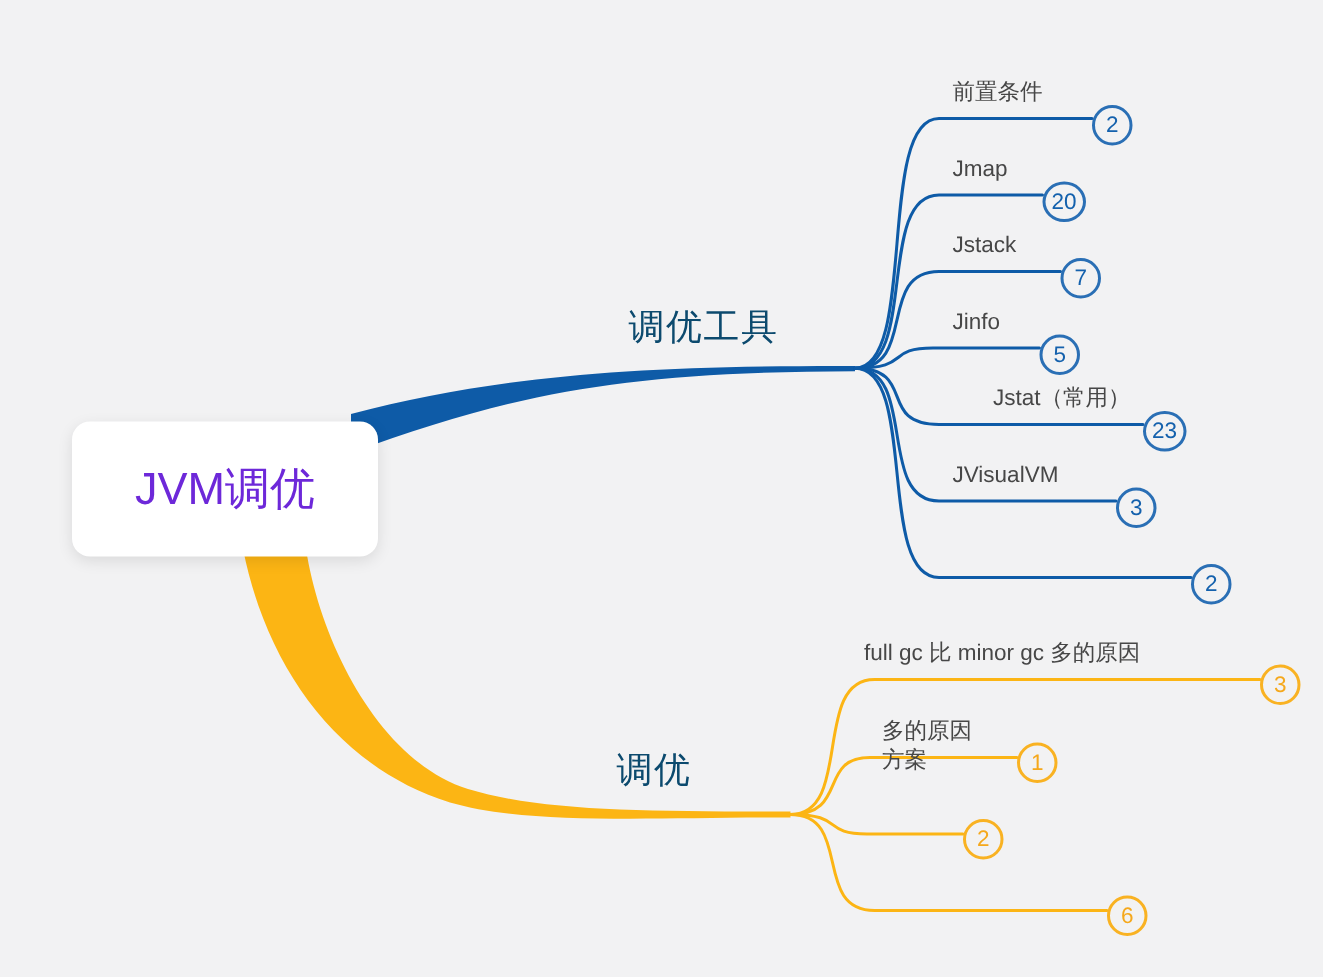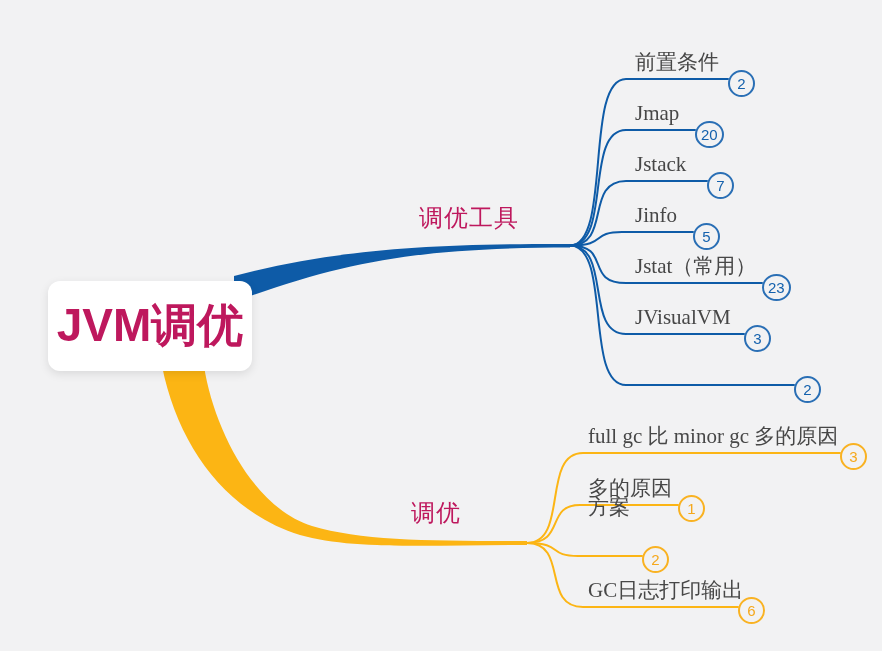--- a/index.html
+++ b/index.html
@@ -12,33 +12,32 @@
   .abs{position:absolute;}
   
   .root-box{
     left:48px;top:281px;width:204px;height:90px;
     background:#ffffff;border-radius:12px;
     box-shadow:0 3px 10px rgba(0,0,0,0.10);
     display:flex;align-items:center;justify-content:center;
     z-index:3;cursor:pointer;
   }
   .root-label{
-    font-size:46px;font-weight:bold;color:#be185d;letter-spacing:0px;
+    font-size:30px;font-weight:normal;color:#6d28d9;letter-spacing:0px;
     white-space:nowrap;
   }
   
   .branch-label{
-    font-size:24px;color:#be185d;letter-spacing:1px;white-space:nowrap;
+    font-size:24px;color:#0c4a6e;letter-spacing:1px;white-space:nowrap;
     z-index:2;cursor:pointer;
   }
   
   .topic-label{
-    font-size:21px;color:#474747;white-space:nowrap;z-index:2;cursor:pointer;
+    font-size:15px;color:#474747;white-space:nowrap;z-index:2;cursor:pointer;
     line-height:22px;
-    font-family:Liberation Serif, serif;
   }
   
   .badge{
     box-sizing:border-box;height:27px;min-width:27px;padding:0 4px;
     border-radius:50%;background:#f2f2f3;
     display:flex;align-items:center;justify-content:center;
     font-size:15px;z-index:2;cursor:pointer;line-height:1;
   }
   .badge.blue{border:2px solid #2a6fb5;color:#1461ad;}
   .badge.yellow{border:2px solid #f9b222;color:#f5a81c;}
@@ -75,34 +74,33 @@
     <span class="root-label">JVM调优</span>
   </div>
 
   <div class="abs branch-label" style="left:419px;top:202px">调优工具</div>
   <div class="abs branch-label" style="left:411px;top:497px">调优</div>
 
   <div class="abs topic-label" style="left:635px;top:51px">前置条件</div>
   <div class="abs topic-label" style="left:635px;top:102px">Jmap</div>
   <div class="abs topic-label" style="left:635px;top:153px">Jstack</div>
   <div class="abs topic-label" style="left:635px;top:204px">Jinfo</div>
-  <div class="abs topic-label" style="left:635px;top:255px">Jstat（常用）</div>
+  <div class="abs topic-label" style="left:662px;top:255px">Jstat（常用）</div>
   <div class="abs topic-label" style="left:635px;top:306px">JVisualVM</div>
 
   <div class="abs badge blue" style="left:728px;top:70px">2</div>
   <div class="abs badge blue" style="left:695px;top:121px">20</div>
   <div class="abs badge blue" style="left:707px;top:172px">7</div>
   <div class="abs badge blue" style="left:693px;top:223px">5</div>
   <div class="abs badge blue" style="left:762px;top:274px">23</div>
   <div class="abs badge blue" style="left:744px;top:325px">3</div>
   <div class="abs badge blue" style="left:794px;top:376px">2</div>
 
-  <div class="abs topic-label" style="left:588px;top:425px">full gc 比 minor gc 多的原因</div>
+  <div class="abs topic-label" style="left:576px;top:425px">full gc 比 minor gc 多的原因</div>
   <div class="abs topic-label" style="left:588px;top:477px">多的原因</div>
   <div class="abs topic-label" style="left:588px;top:496px">方案</div>
-  <div class="abs topic-label" style="left:588px;top:579px">GC日志打印输出</div>
 
   <div class="abs badge yellow" style="left:840px;top:443px">3</div>
   <div class="abs badge yellow" style="left:678px;top:495px">1</div>
   <div class="abs badge yellow" style="left:642px;top:546px">2</div>
   <div class="abs badge yellow" style="left:738px;top:597px">6</div>
 
 </div>
 
 </body></html>

